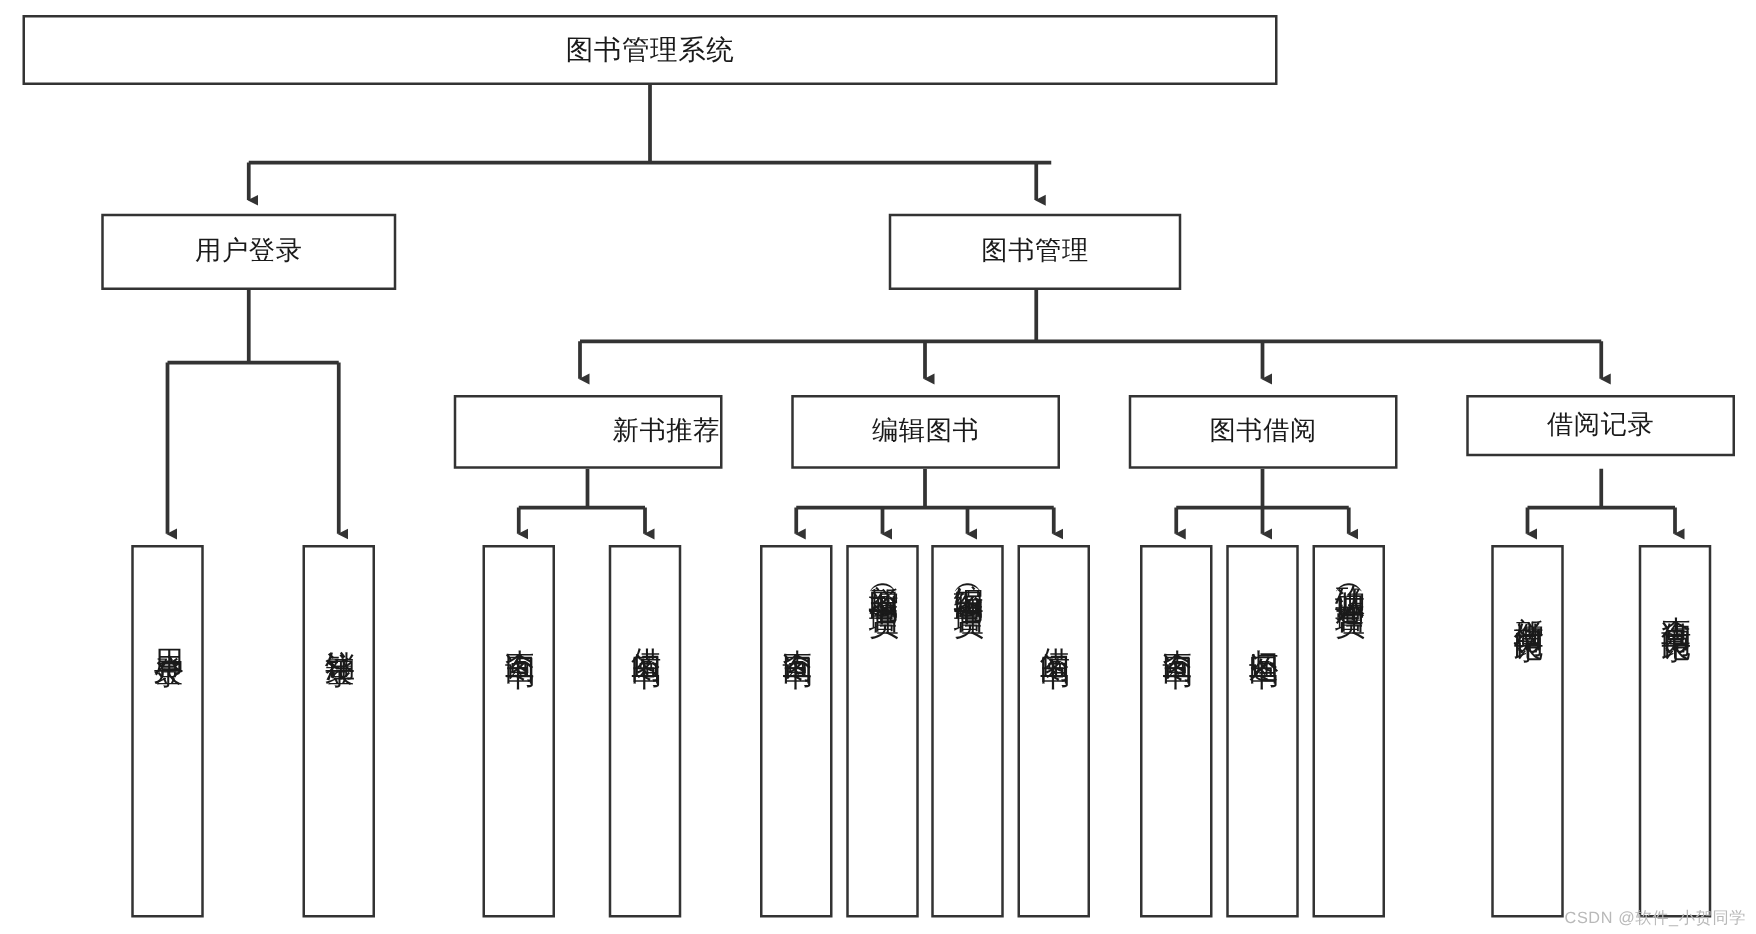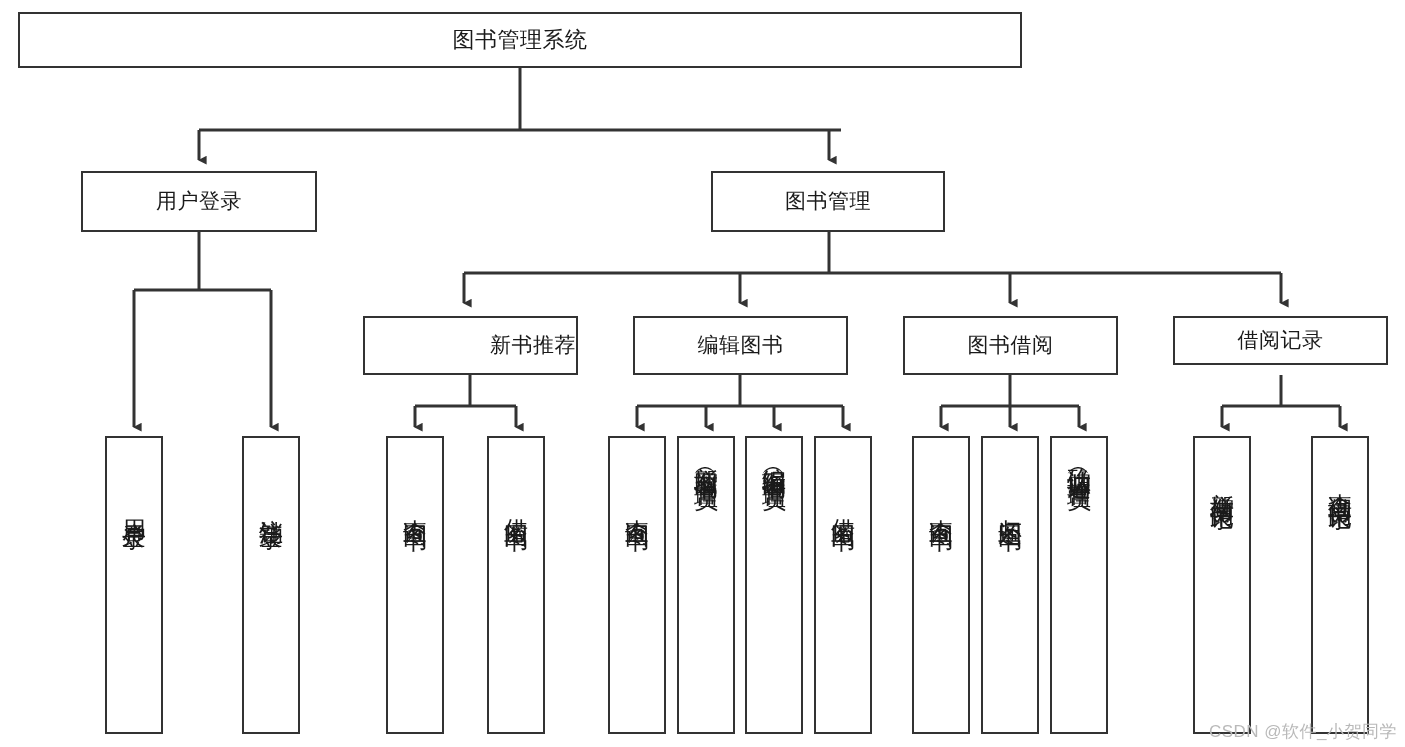--- a/index.html
+++ b/index.html
@@ -70,21 +70,21 @@
   .node.vert.medium .node-label {
     margin-top: 30px;
   }
   .node.vert.long .node-label {
     margin-top: 4px;
   }
   #watermark {
     position: absolute;
     right: 8px;
     bottom: 4px;
-    font-size: 17px;
+    font-size: 13px;
     color: #b9b9b9;
     letter-spacing: 0.5px;
     white-space: nowrap;
   }
 </style>
 </head>
 <body>
 
 <div id="canvas">
 

